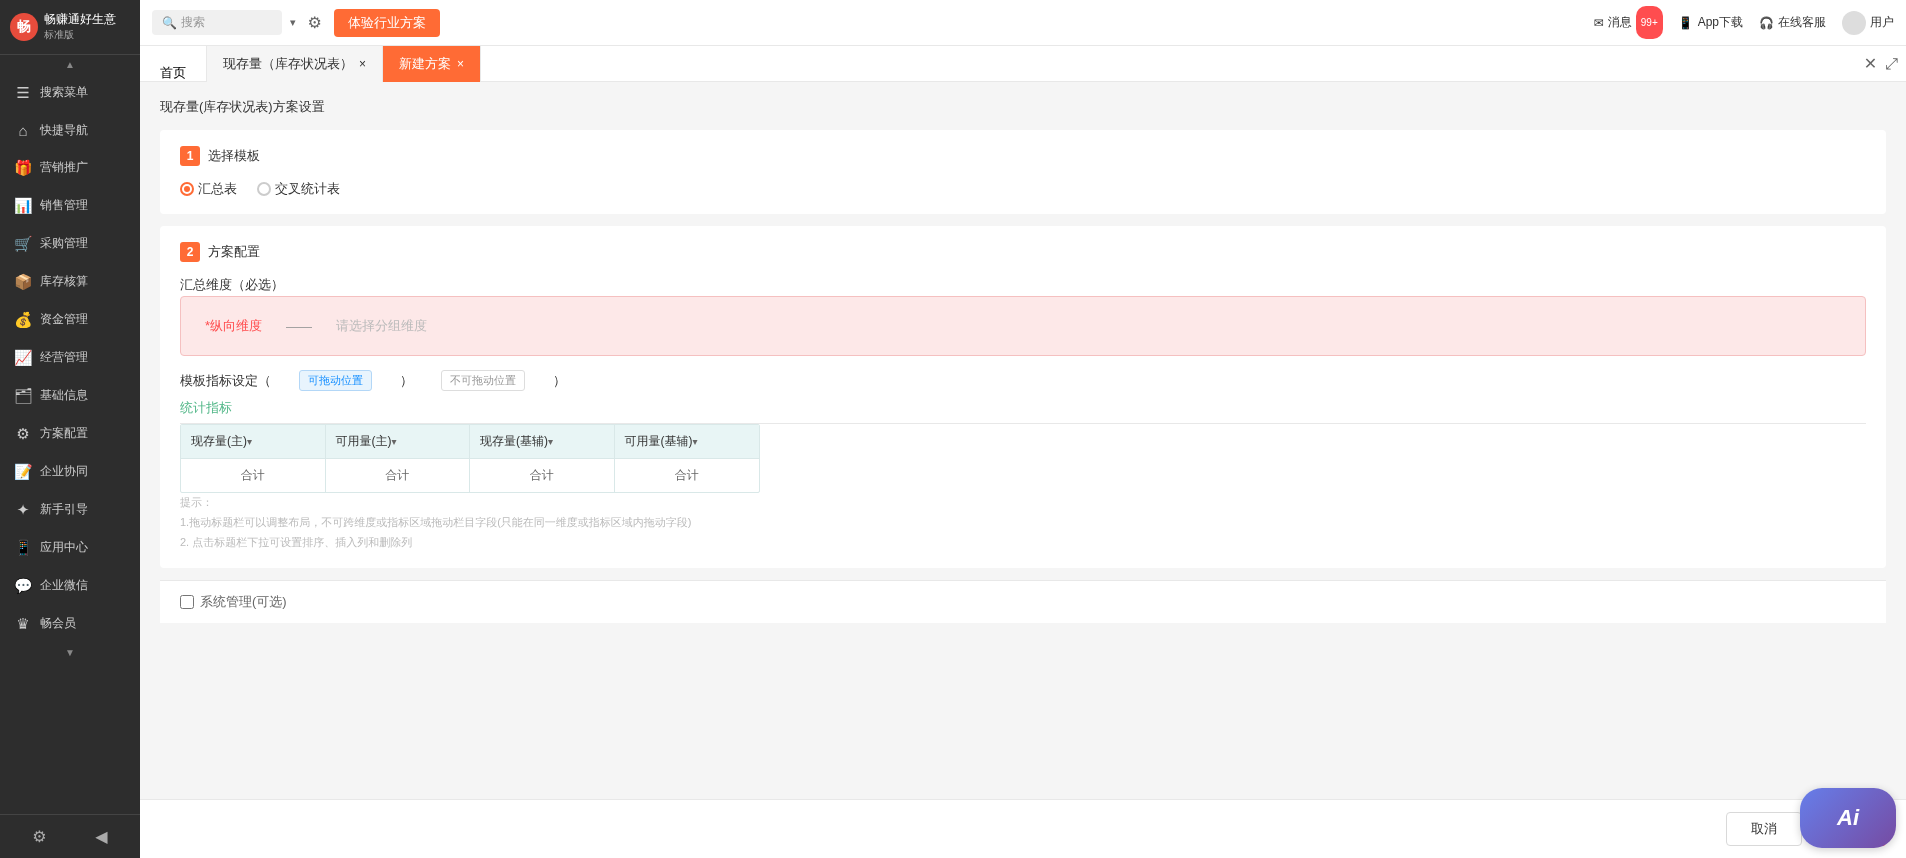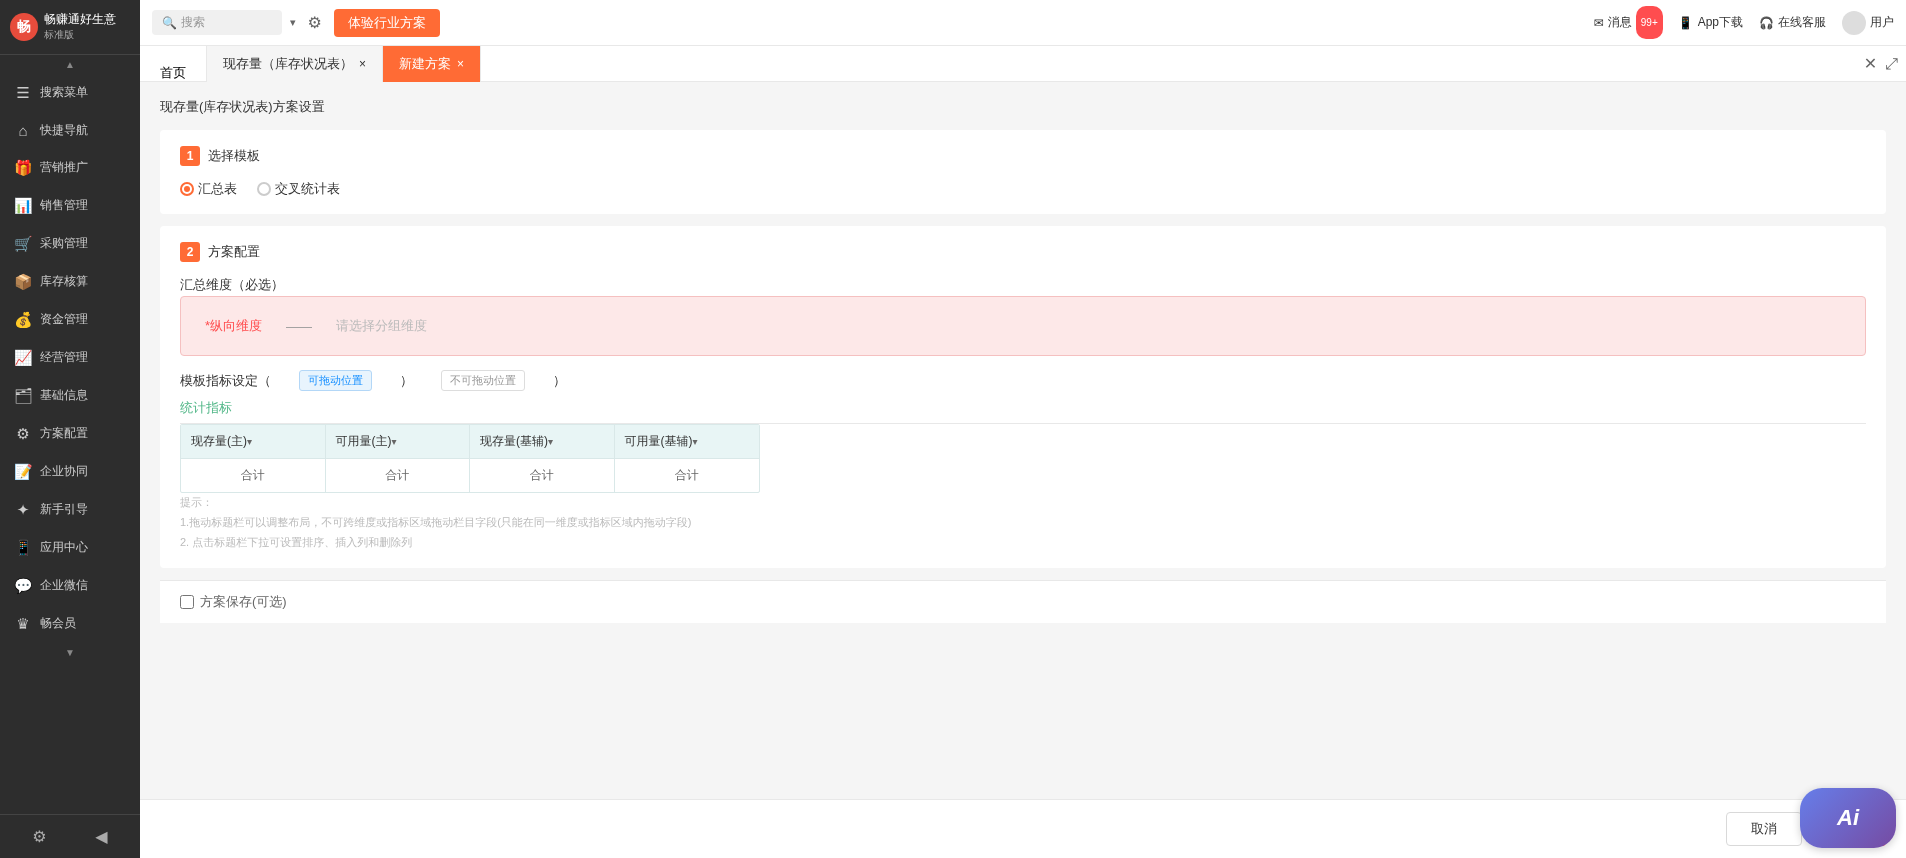--- a/index.html
+++ b/index.html
@@ -548,21 +548,21 @@
         <div class="tips">
           <span>提示：</span>
           <div>1.拖动标题栏可以调整布局，不可跨维度或指标区域拖动栏目字段(只能在同一维度或指标区域内拖动字段)</div>
           <div>2. 点击标题栏下拉可设置排序、插入列和删除列</div>
         </div>
       </div>
     </div>
 
     <div class="save-row">
       <input type="checkbox" class="save-checkbox" style="">
-      <span class="save-label">方案保存(可选)</span>
+      <span class="save-label">系统管理(可选)</span>
     </div>
 
   </div>
 
   <div class="footer-bar">
     <button class="btn-cancel">取消</button>
     <button class="btn-query">查询</button>
   </div>
 
 </div>

